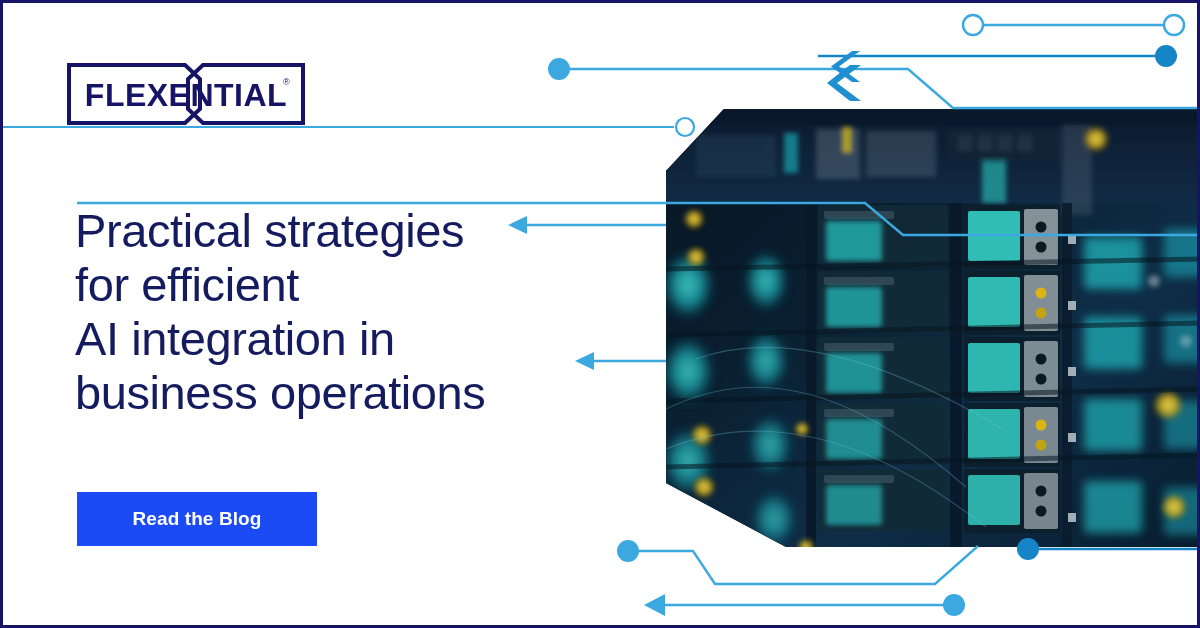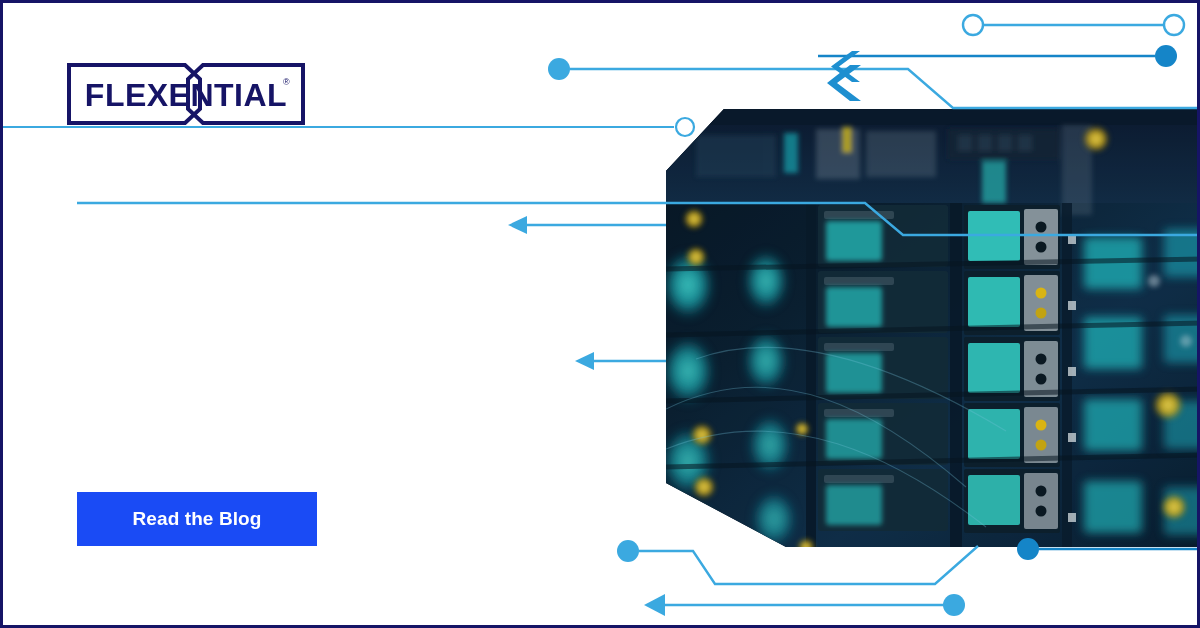--- a/index.html
+++ b/index.html
@@ -324,16 +324,22 @@
       <path d="M1036,546 L1200,546" stroke="#1585C8"></path>
 
       <path d="M941,602 L655,602"></path>
     </g>
     <circle cx="625" cy="548" r="11" fill="#3BA9E0"></circle>
     <circle cx="1025" cy="546" r="11" fill="#1585C8"></circle>
     <circle cx="951" cy="602" r="11" fill="#3BA9E0"></circle>
     <path d="M641,602 L662,591 L662,613 Z" fill="#3BA9E0"></path>
   </svg>
 
+  <div id="headline">
+    <span class="hl-line">Practical strategies</span>
+    <span class="hl-line">for efficient</span>
+    <span class="hl-line">AI integration in</span>
+    <span class="hl-line">business operations</span>
+  </div>
 
   <button id="cta">Read the Blog</button>
 
 </div>
 
 </body></html>

